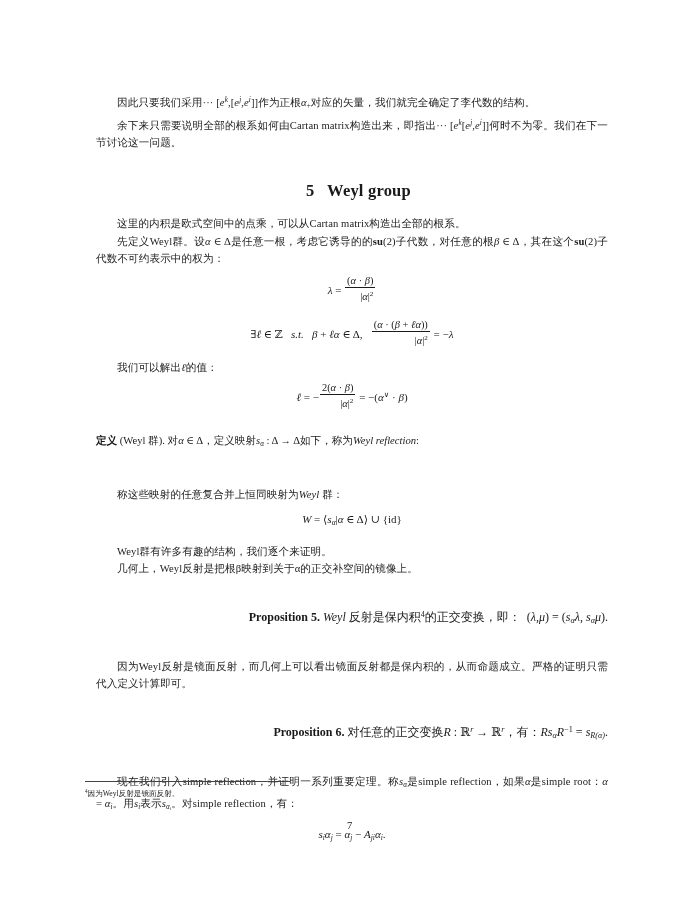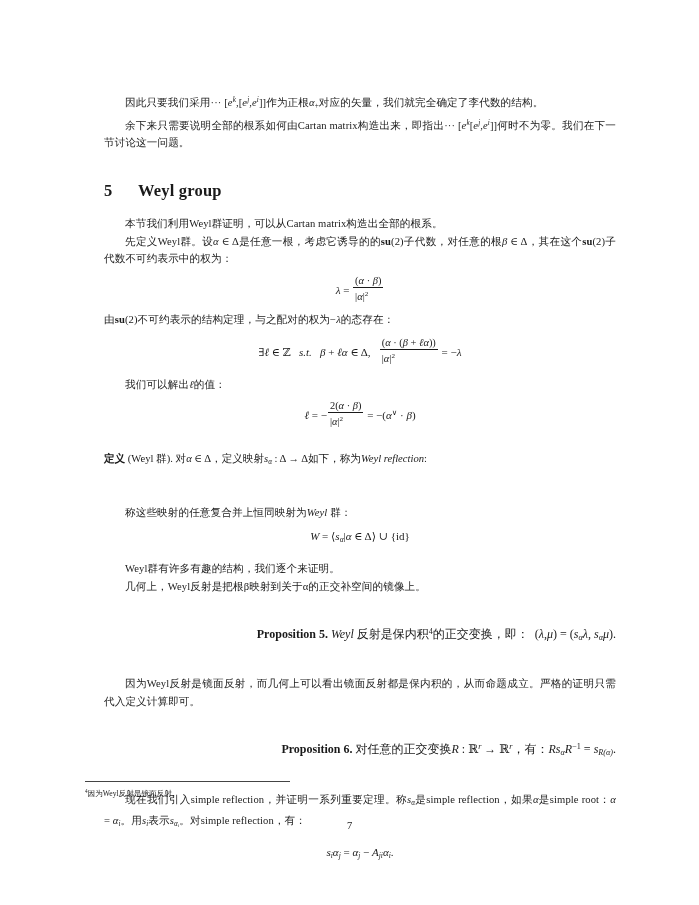--- a/index.html
+++ b/index.html
@@ -11,21 +11,21 @@
     position: relative;
     width: 699px;
     height: 905px;
     background: #ffffff;
     font-family: "Liberation Serif", "DejaVu Serif", serif;
     color: #1a1a1a;
     overflow: hidden;
   }
   .content {
     position: absolute;
-    left: 104px;
+    left: 96px;
     top: 92px;
     width: 512px;
   }
   .para {
     font-size: 10.6px;
     line-height: 17.4px;
     text-align: justify;
     text-justify: inter-character;
     margin: 0 0 0 0;
     text-indent: 21px;
@@ -34,36 +34,37 @@
   .para.noindent { text-indent: 0; }
   .gap-l { height: 14px; }
 
   h2.section {
     font-size: 16.5px;
     font-weight: bold;
     margin: 0;
     padding: 0;
     line-height: 20px;
     letter-spacing: 0.2px;
+    text-align: center;
   }
   h2.section .num { display: inline-block; width: 34px; }
 
   .eq {
     text-align: center;
     font-size: 11px;
     line-height: 16px;
     margin: 0;
   }
   .eq .mi { font-style: italic; font-family: "Liberation Serif", serif; }
   .eq .up { font-style: normal; }
 
   .frac {
     display: inline-block;
     vertical-align: -0.52em;
-    text-align: left;
+    text-align: right;
     margin: 0 1px;
   }
   .frac .num-part {
     display: block;
     padding: 0 2px 0px 2px;
     border-bottom: 0.8px solid #1a1a1a;
     font-size: 10.4px;
     line-height: 12px;
   }
   .frac .den-part {
@@ -127,37 +128,36 @@
 
     <p class="para">余下来只需要说明全部的根系如何由Cartan matrix构造出来，即指出<span class="op">···</span> [<span class="inl">e</span><sup class="sm inl">k</sup>[<span class="inl">e</span><sup class="sm inl">j</sup>,<span class="inl">e</span><sup class="sm inl">i</sup>]]何时不为零。我们在下一节讨论这一问题。</p>
 
     <div class="gap-l"></div>
     <div style="height:16px"></div>
 
     <h2 class="section"><span class="num">5</span><span>Weyl group</span></h2>
 
     <div style="height:14px"></div>
 
-    <p class="para">本节我们利用Weyl群证明，可以从Cartan matrix构造出全部的根系。</p>
+    <p class="para">这里的内积是欧式空间中的点乘，可以从Cartan matrix构造出全部的根系。</p>
 
     <p class="para">先定义Weyl群。设<span class="inl">α</span> ∈ Δ是任意一根，考虑它诱导的的<b style="font-weight:bold">su</b>(2)子代数，对任意的根<span class="inl">β</span> ∈ Δ，其在这个<b style="font-weight:bold">su</b>(2)子代数不可约表示中的权为：</p>
 
     <div style="height:7px"></div>
 
     <div class="eq">
       <span class="mi">λ</span> <span class="up">=</span>
       <span class="frac">
         <span class="num-part">(<span class="mi">α</span> · <span class="mi">β</span>)</span>
         <span class="den-part">|<span class="mi">α</span>|<sup class="sm up">2</sup></span>
       </span>
     </div>
 
     <div style="height:9px"></div>
 
-    <p class="para noindent">由<b style="font-weight:bold">su</b>(2)不可约表示的结构定理，与之配对的权为<span class="up">−</span><span class="inl">λ</span>的态存在：</p>
 
     <div style="height:8px"></div>
 
     <div class="eq">
       <span class="up">∃</span><span class="mi">ℓ</span> <span class="up">∈</span> <span class="up">ℤ</span>&nbsp;&nbsp;&nbsp;<span class="mi">s.t.</span>&nbsp;&nbsp;&nbsp;<span class="mi">β</span> + <span class="mi">ℓα</span> <span class="up">∈</span> Δ,&nbsp;&nbsp;
       <span class="frac">
         <span class="num-part">(<span class="mi">α</span> · (<span class="mi">β</span> + <span class="mi">ℓα</span>))</span>
         <span class="den-part">|<span class="mi">α</span>|<sup class="sm up">2</sup></span>
       </span>
       <span class="up">=</span> <span class="up">−</span><span class="mi">λ</span>

